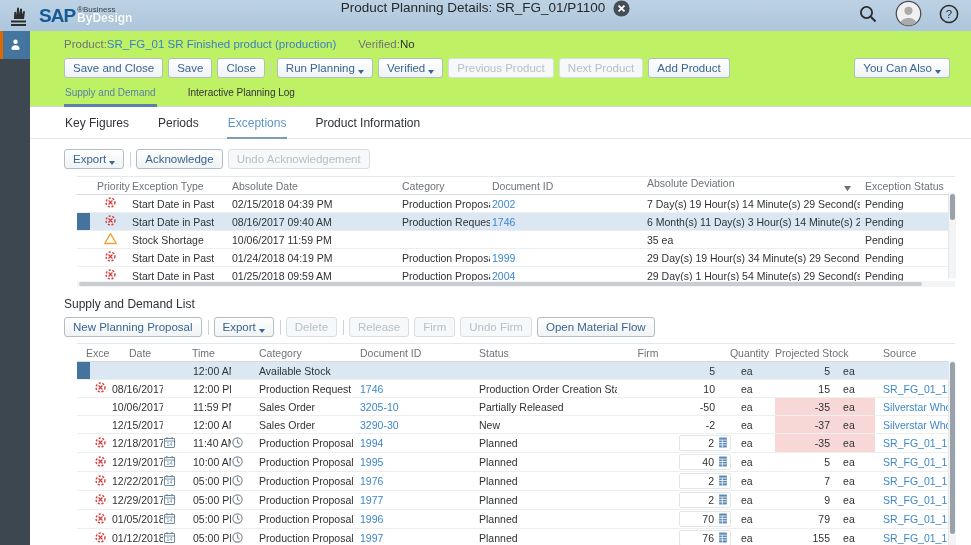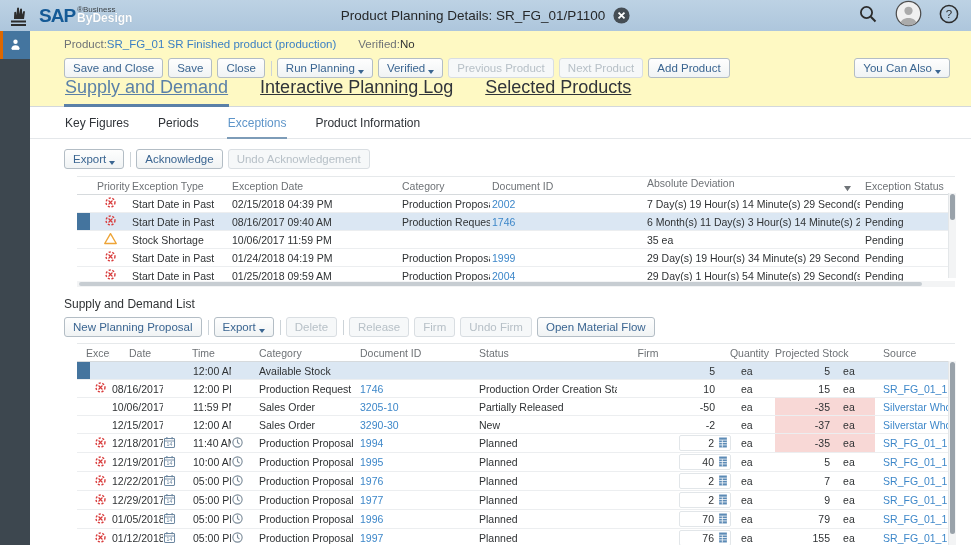--- a/index.html
+++ b/index.html
@@ -7,49 +7,49 @@
           font-family:"Liberation Sans",sans-serif;-webkit-font-smoothing:antialiased;}
   
   .topbar{position:absolute;left:0;top:0;width:971px;height:31px;background:linear-gradient(#bdd2e4,#adc6dc);
           border-bottom:1px solid #93afc6;display:flex;align-items:center;}
   .menu-ico{margin-left:7px;width:24px;height:24px;cursor:pointer;}
   .logo{display:flex;align-items:flex-start;margin-left:8px;}
   .logo-sap{font-size:19px;font-weight:bold;color:#155a96;letter-spacing:-1px;line-height:26px;}
   .logo-sub{display:flex;flex-direction:column;margin-left:2px;line-height:9px;margin-top:2px;}
   .logo-business{font-size:8px;color:#3c4247;}
   .logo-bydesign{font-size:12px;font-weight:bold;color:#fdfdfd;text-shadow:0 0 1px #8aa4ba;}
-  .tb-title{position:absolute;left:0;right:0;top:0;height:31px;display:flex;align-items:center;justify-content:center;
+  .tb-title{position:absolute;left:0;right:0;top:0;height:31px;display:flex;justify-content:center;
             font-size:13.5px;color:#26282a;pointer-events:none;}
   .tb-title .txt{pointer-events:none;}
   .tb-close{margin-left:8px;width:17px;height:17px;cursor:pointer;pointer-events:auto;}
   .tb-right{position:absolute;right:12px;top:0;height:31px;display:flex;align-items:center;gap:17px;}
   .tb-right .ico{cursor:pointer;display:block;}
   
   .sidebar{position:absolute;left:0;top:31px;width:30px;height:514px;background:#3d474f;}
   .side-tile{position:relative;width:30px;height:28px;background:#44759f;cursor:pointer;}
   .side-tile .obar{position:absolute;left:0;top:0;width:3px;height:28px;background:#dd6700;}
   .side-tile svg{position:absolute;left:9px;top:6px;}
   
-  .band{position:absolute;left:30px;top:31px;width:941px;height:76px;background:#fef9c3;}
+  .band{position:absolute;left:30px;top:31px;width:941px;height:76px;background:#bef264;}
   .prod-row{position:absolute;left:34px;top:7px;font-size:11.5px;display:flex;gap:22px;white-space:nowrap;}
   .prod-row .lbl{color:#6f7377;}
   .prod-row .val{color:#2f3234;}
   .prod-row .lnk{color:#3b7fc4;cursor:pointer;}
   .btn-row{position:absolute;left:34px;top:27px;display:flex;align-items:center;}
   .yca{position:absolute;right:16px;top:27px;}
   .btn{display:inline-flex;align-items:center;height:20px;padding:0 8px;margin-right:5px;
        background:linear-gradient(#fefefe,#f0f3f4);border:1px solid #b3bdc5;border-radius:3px;
        color:#3a6591;font-size:11.5px;cursor:pointer;white-space:nowrap;box-sizing:border-box;}
   .btn.disabled{color:#b7c0c7;border-color:#d9dee2;background:#f6f8f9;cursor:default;}
   .dm{width:0;height:0;border-left:3.5px solid transparent;border-right:3.5px solid transparent;
       border-top:4px solid currentColor;margin-left:3px;margin-top:7px;}
   .tbsep{width:1px;height:15px;background:#ccd3d8;margin:0 5px 0 1px;}
   .maintabs{position:absolute;left:0;bottom:0;width:941px;height:26px;border-bottom:1px solid #d3d8dc;
             display:flex;align-items:flex-end;padding-left:34px;box-sizing:border-box;}
-  .mtab{font-size:18px;color:#30343a;margin-right:30px;padding:0 1px 6px 1px;cursor:pointer;border-bottom:3px solid transparent;margin-bottom:-1px;text-decoration:underline;}
+  .mtab{font-size:10px;color:#30343a;margin-right:30px;padding:0 1px 6px 1px;cursor:pointer;border-bottom:3px solid transparent;margin-bottom:-1px;}
   .mtab.active{color:#5a80a8;border-bottom-color:#5a80a8;}
   
   .subtabs{position:absolute;left:30px;top:112px;width:941px;height:27px;border-bottom:1px solid #e4e7ea;
            display:flex;align-items:flex-end;padding-left:34px;box-sizing:border-box;background:#fff;}
   .stab{font-size:12px;color:#2f3338;margin-right:27px;padding:0 1px 7px 1px;cursor:pointer;border-bottom:2px solid transparent;margin-bottom:-1px;}
   .stab.active{color:#5e95c9;border-bottom-color:#7d9cb8;}
   
   .exc-toolbar{position:absolute;left:64px;top:149px;display:flex;align-items:center;}
   .sd-toolbar{position:absolute;left:64px;top:317px;display:flex;align-items:center;}
   .sd-title{position:absolute;left:64px;top:297px;font-size:12px;color:#2f3234;}
@@ -183,21 +183,20 @@
           <span>Add Product</span>
         </button>
       </div>
     <div class="yca" id="yca-slot"><button class="btn">
           <span>You Can Also</span>
           <span class="dm"></span>
         </button></div>
     <div class="maintabs" id="main-tabs">
         <span class="mtab active">Supply and Demand</span>
         <span class="mtab">Interactive Planning Log</span>
-        <span class="mtab">Selected Products</span>
       </div>
   </div>
 
   <div class="subtabs" id="sub-tabs">
       <span class="stab">Key Figures</span>
       <span class="stab">Periods</span>
       <span class="stab active">Exceptions</span>
       <span class="stab">Product Information</span>
     </div>
 
@@ -225,21 +224,21 @@
         <col style="width:90px">
           <col style="width:155px">
           <col style="width:215px">
           <col style="width:95px">
       </colgroup>
       <thead>
           <tr id="exc-head">
             <th></th>
             <th style="padding-left:7px">Priority</th>
             <th style="padding-left:2px">Exception Type</th>
-            <th style="padding-left:2px">Exception Date</th>
+            <th style="padding-left:2px">Absolute Date</th>
             <th style="padding-left:2px">Category</th>
             <th style="padding-left:2px">Document ID</th>
             <th style="padding-left:2px"><span class="filter-ico"><svg width="9" height="7" viewBox="0 0 10 8">
                   <path d="M1 1h8L5 7z" fill="#6f7478"></path>
                 </svg></span><span>Absolute Deviation</span></th>
             <th style="padding-left:5px">Exception Status</th>
           </tr>
         </thead>
       <tbody id="exc-body">
           <tr>

